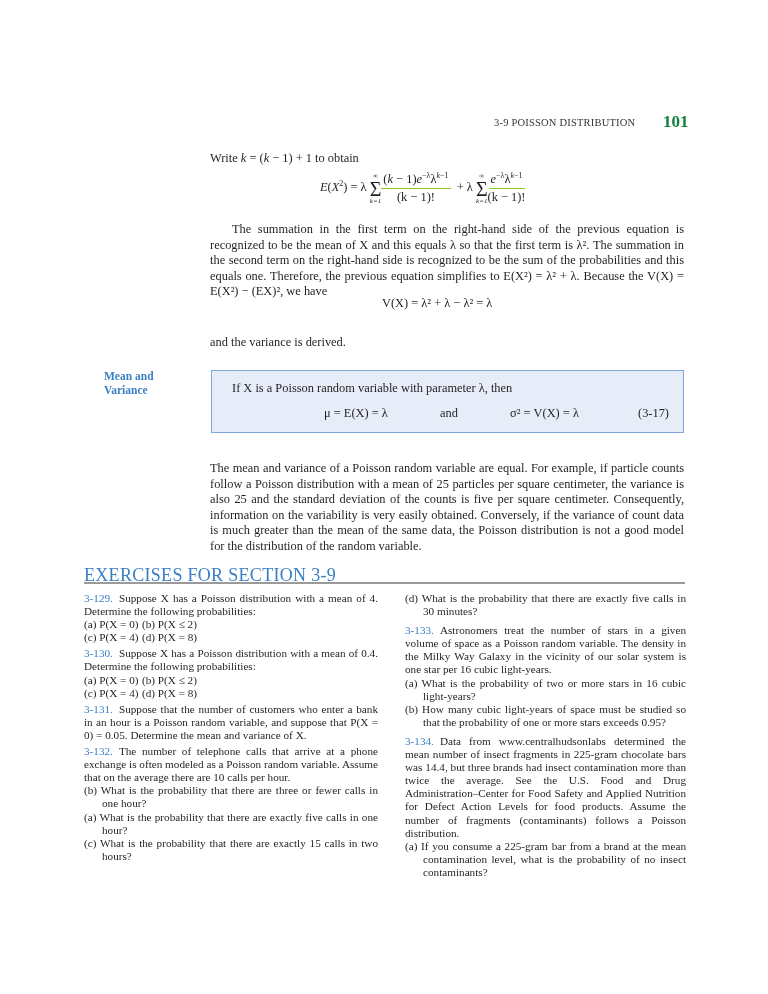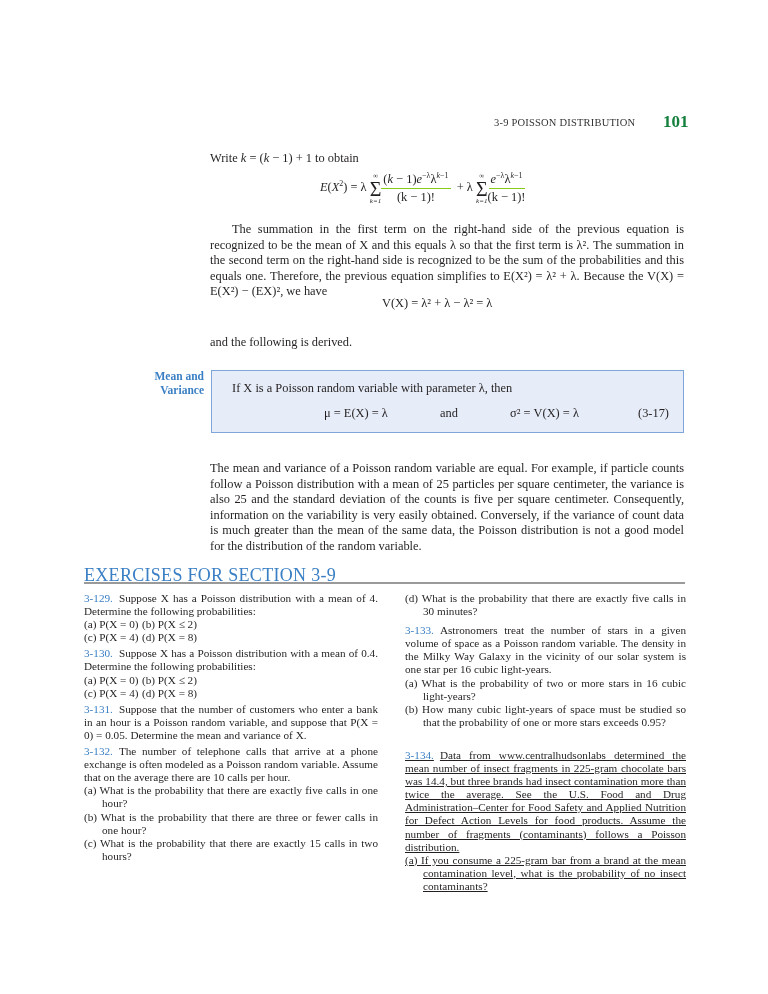--- a/index.html
+++ b/index.html
@@ -20,21 +20,21 @@
   .i { font-style: italic; }
   sup, sub { font-size: 8px; line-height: 0; }
   .eq { font-size: 12.4px; white-space: nowrap; }
   .frac { display: inline-flex; flex-direction: column; align-items: center; vertical-align: middle; }
   .frac .num { border-bottom: 1px solid #84cc16; padding: 0 2px 1px; }
   .frac .den { padding-top: 1px; }
   .sum { display: inline-flex; flex-direction: column; align-items: center; vertical-align: middle; line-height: 1; }
   .sum .big { font-size: 20px; line-height: 18px; }
   .sum .lim { font-size: 7px; }
   .margin-note {
-    left: 120px; top: 369px; width: 84px; text-align: right;
+    left: 104px; top: 369px; width: 84px; 
     color: #3a7fc4; font-weight: bold; font-size: 11.5px; line-height: 14px;
   }
   .def-box {
     left: 211px; top: 370px; width: 473px; height: 63px;
     background: #e6edf8; border: 1px solid #7ea6d8; box-sizing: border-box;
   }
   .section-title {
     left: 84px; top: 565px; font-size: 18px; color: #3a7fc4;
     letter-spacing: 0.3px;
   }
@@ -74,21 +74,21 @@
     </span><span class="frac">
       <span class="num"><span class="i">e</span><sup>−λ</sup>λ<sup><span class="i">k</span>−1</sup></span>
       <span class="den">(k − 1)!</span>
     </span>
 </div>
 
 <div class="abs body-text" style="left:210px; top:222px; width:474px; text-indent:22px;">The summation in the first term on the right-hand side of the previous equation is recognized to be the mean of X and this equals λ so that the first term is λ². The summation in the second term on the right-hand side is recognized to be the sum of the probabilities and this equals one. Therefore, the previous equation simplifies to E(X²) = λ² + λ. Because the V(X) = E(X²) − (EX)², we have</div>
 
 <div class="abs eq" style="left:382px; top:296px;">V(X) = λ² + λ − λ² = λ</div>
 
-<div class="abs body-text" style="left:210px; top:335px;">and the following is derived.</div>
+<div class="abs body-text" style="left:210px; top:335px;">and the variance is derived.</div>
 
 <div class="abs margin-note">
   <div>Mean and</div>
   <div>Variance</div>
 </div>
 
 <div class="abs def-box"></div>
 <div class="abs body-text" style="left:232px; top:381px;">If X is a Poisson random variable with parameter λ, then</div>
 <div class="abs eq" style="left:324px; top:406px;">μ = E(X) = λ</div>
 <div class="abs eq" style="left:440px; top:406px;">and</div>
@@ -109,32 +109,32 @@
   <div class="ex">
     <span class="exn">3-130.</span><span>Suppose X has a Poisson distribution with a mean of 0.4. Determine the following probabilities:</span>
     <div class="pair"><span class="a">(a) P(X = 0)</span><span>(b) P(X ≤ 2)</span></div>
     <div class="pair"><span class="a">(c) P(X = 4)</span><span>(d) P(X = 8)</span></div>
   </div>
   <div class="ex">
     <span class="exn">3-131.</span><span>Suppose that the number of customers who enter a bank in an hour is a Poisson random variable, and suppose that P(X = 0) = 0.05. Determine the mean and variance of X.</span>
   </div>
   <div class="ex">
     <span class="exn">3-132.</span><span>The number of telephone calls that arrive at a phone exchange is often modeled as a Poisson random variable. Assume that on the average there are 10 calls per hour.</span>
+    <div class="part">(b) What is the probability that there are three or fewer calls in one hour?</div>
     <div class="part">(a) What is the probability that there are exactly five calls in one hour?</div>
-    <div class="part">(b) What is the probability that there are three or fewer calls in one hour?</div>
     <div class="part">(c) What is the probability that there are exactly 15 calls in two hours?</div>
   </div>
 </div>
 
 <div class="abs col" style="left:405px; top:592px; width:281px;">
   <div class="ex">
     <div class="part">(d) What is the probability that there are exactly five calls in 30 minutes?</div>
   </div>
   <div class="ex" style="margin-top:6px;">
     <span class="exn">3-133.</span><span>Astronomers treat the number of stars in a given volume of space as a Poisson random variable. The density in the Milky Way Galaxy in the vicinity of our solar system is one star per 16 cubic light-years.</span>
     <div class="part">(a) What is the probability of two or more stars in 16 cubic light-years?</div>
     <div class="part">(b) How many cubic light-years of space must be studied so that the probability of one or more stars exceeds 0.95?</div>
   </div>
-  <div class="ex" style="margin-top:20px;text-decoration:underline;">
+  <div class="ex" style="margin-top:6px;">
     <span class="exn">3-134.</span><span>Data from www.centralhudsonlabs determined the mean number of insect fragments in 225-gram chocolate bars was 14.4, but three brands had insect contamination more than twice the average. See the U.S. Food and Drug Administration–Center for Food Safety and Applied Nutrition for Defect Action Levels for food products. Assume the number of fragments (contaminants) follows a Poisson distribution.</span>
     <div class="part">(a) If you consume a 225-gram bar from a brand at the mean contamination level, what is the probability of no insect contaminants?</div>
   </div>
 </div>
 
 </body></html>

